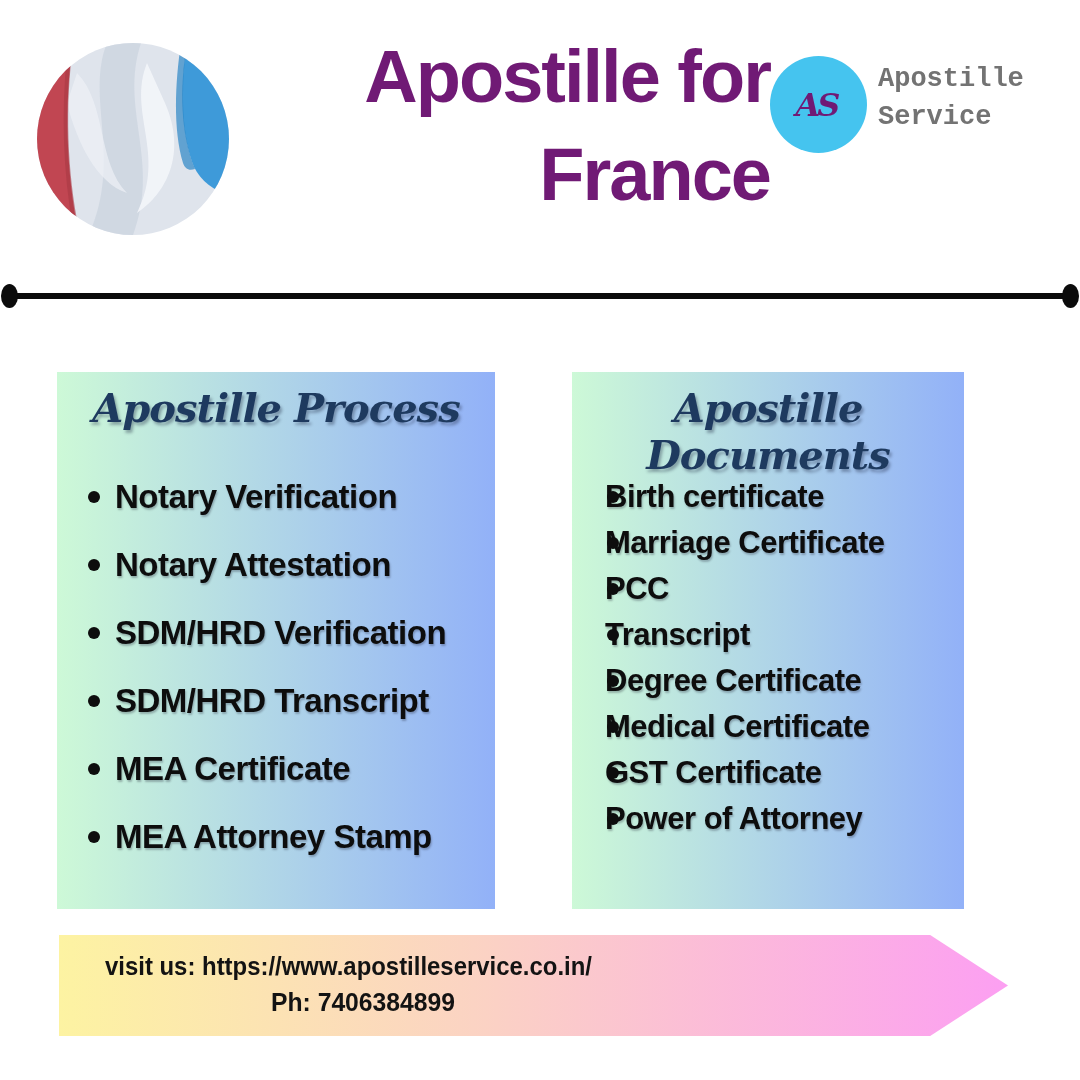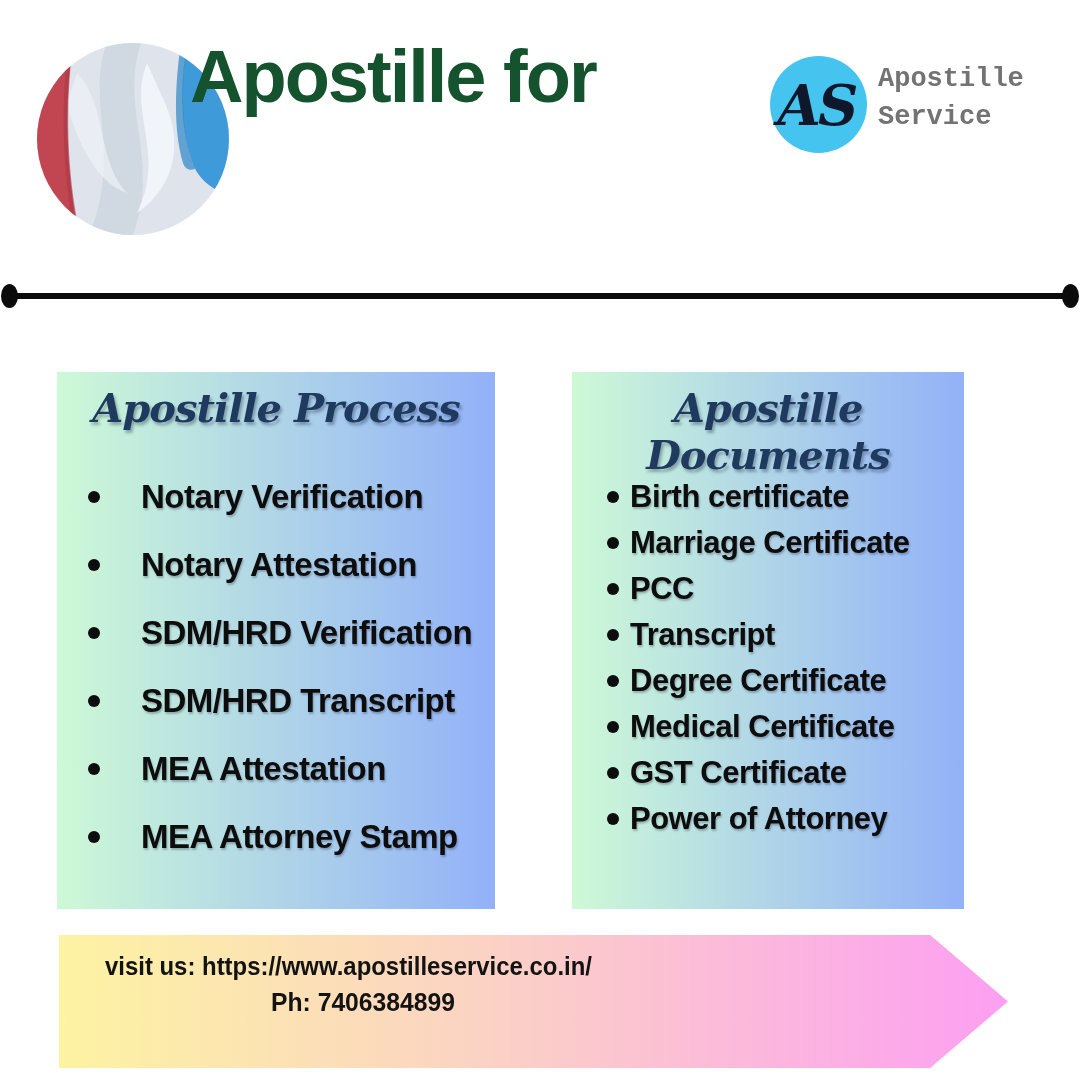--- a/index.html
+++ b/index.html
@@ -11,32 +11,32 @@
 
   
   .flag {
     position:absolute; left:37px; top:43px; width:192px; height:192px;
     border-radius:50%; overflow:hidden;
   }
   .flag svg { display:block; width:100%; height:100%; }
 
   .title {
     position:absolute; left:190px; top:28px; width:580px;
-    text-align:left; font-weight:800; color:#14532d;
+    text-align:right; font-weight:800; color:#701a75;
     font-size:74px; line-height:98px; letter-spacing:-2px;
   }
 
   .logo { position:absolute; left:770px; top:54px; width:290px; height:110px; }
   .logo-circle {
     position:absolute; left:0; top:2px; width:97px; height:97px; border-radius:50%;
     background:#45c4ef; display:flex; align-items:center; justify-content:center;
   }
   .logo-monogram {
     font-family:"DejaVu Serif", serif; font-style:italic; font-weight:bold;
-    font-size:56px; color:#0f172a; letter-spacing:-3px; transform:translateX(-2px);
+    font-size:32px; color:#701a75; letter-spacing:-3px; transform:translateX(-2px);
   }
   .logo-name {
     position:absolute; left:108px; top:6px;
     font-family:"Liberation Mono", monospace; font-weight:bold;
     font-size:27px; line-height:38px; color:#737373; white-space:nowrap;
   }
 
   
   .divider-line { position:absolute; left:10px; top:293px; width:1060px; height:6px; background:#0b0b0b; }
   .divider-dot { position:absolute; top:284px; width:17px; height:24px; border-radius:50%; background:#0b0b0b; }
@@ -61,30 +61,30 @@
   .card li {
     position:relative; display:flex; align-items:center;
     font-weight:bold; color:#0d0d0d; letter-spacing:-0.5px;
     text-shadow:1px 2px 2px rgba(20,20,40,0.28); white-space:nowrap;
   }
   .card li::before {
     content:""; position:absolute; border-radius:50%; background:#0d0d0d;
     top:50%; transform:translateY(-50%);
   }
   .card.process ul { top:91px; }
-  .card.process li { height:68px; font-size:33px; padding-left:84px; }
+  .card.process li { height:68px; font-size:33px; padding-left:58px; }
   .card.process li::before { left:31px; width:12px; height:12px; }
 
   .card.documents ul { top:102px; }
-  .card.documents li { height:46px; font-size:31px; padding-left:58px; }
+  .card.documents li { height:46px; font-size:31px; padding-left:33px; }
   .card.documents li::before { left:35px; width:12px; height:12px; }
 
   
   .banner {
-    position:absolute; left:59px; top:935px; width:949px; height:133px;
+    position:absolute; left:59px; top:935px; width:949px; height:101px;
     background:linear-gradient(90deg,#fdf3a2 0%, #fbd2c4 45%, #fc9ff2 100%);
     clip-path:polygon(0 0, 91.8% 0, 100% 50%, 91.8% 100%, 0 100%);
   }
   .banner-line { position:absolute; font-weight:bold; color:#131313; font-size:26px; white-space:nowrap; }
   .banner-line.visit { left:46px; top:16px; transform:scaleX(0.92); transform-origin:left center; }
   .banner-line.phone { left:212px; top:52px; transform:scaleX(0.95); transform-origin:left center; }
 </style>
 </head>
 <body>
 
@@ -98,20 +98,21 @@
       <path d="M40,30 C70,60 60,120 90,150 C60,140 40,100 30,60 Z" fill="#eef1f6" opacity="0.7"></path>
       <path d="M0,0 L36,0 C27,60 29,130 42,192 L0,192 Z" fill="#c14652"></path>
       <path d="M30,10 C24,70 26,130 36,185 L42,186 C30,130 28,60 36,4 Z" fill="#a93844" opacity="0.6"></path>
       <path d="M150,0 L192,0 L192,152 C177,148 164,138 157,124 C144,92 142,46 150,0 Z" fill="#3e9ad9"></path>
       <path d="M150,0 C143,48 145,95 158,126 C152,128 148,126 146,120 C136,86 138,40 144,0 Z" fill="#2b86c6" opacity="0.7"></path>
     </svg>
   </div>
 
   <h1 class="title">
     <span>Apostille for</span><br>
+    <span>France</span>
   </h1>
 
   <div class="logo">
     <div class="logo-circle">
       <span class="logo-monogram">AS</span>
     </div>
     <div class="logo-name">
       <span>Apostille</span><br>
       <span>Service</span>
     </div>
@@ -121,21 +122,21 @@
   <div class="divider-dot left"></div>
   <div class="divider-dot right"></div>
 
   <div class="card process">
     <h2 class="card-title">Apostille Process</h2>
     <ul>
       <li>Notary Verification</li>
       <li>Notary Attestation</li>
       <li>SDM/HRD Verification</li>
       <li>SDM/HRD Transcript</li>
-      <li>MEA Attestation</li>
+      <li>MEA Certificate</li>
       <li>MEA Attorney Stamp</li>
     </ul>
   </div>
 
   <div class="card documents">
     <h2 class="card-title">Apostille Documents</h2>
     <ul>
       <li>Birth certificate</li>
       <li>Marriage Certificate</li>
       <li>PCC</li>

